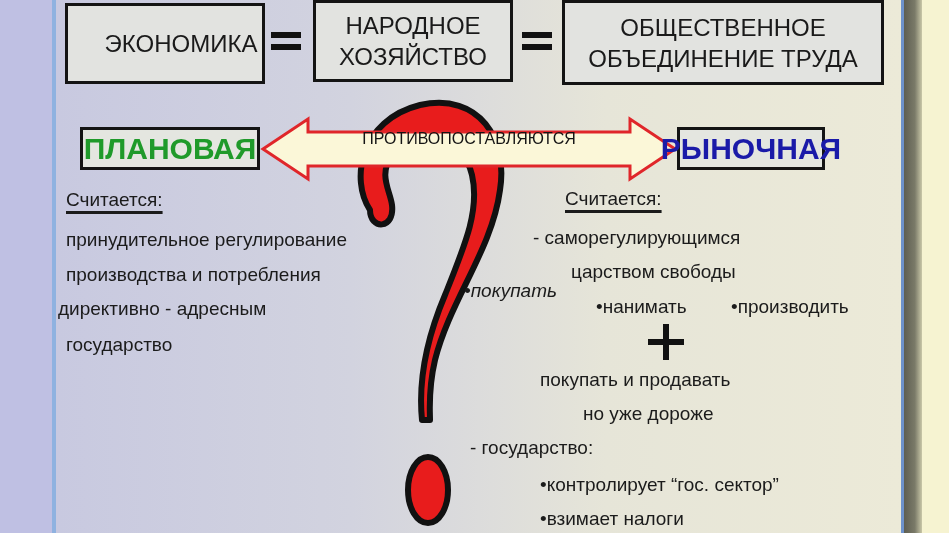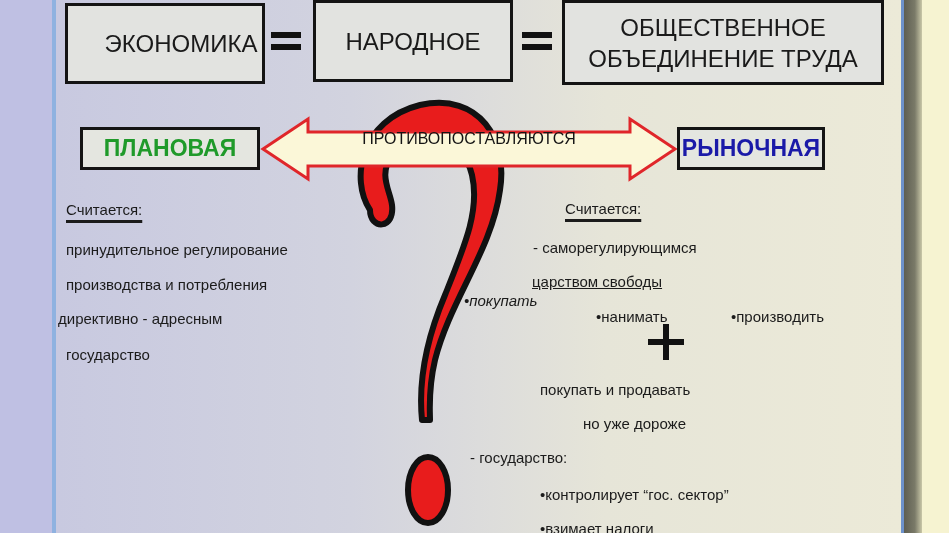--- a/index.html
+++ b/index.html
@@ -23,23 +23,23 @@
     .box {
       position:absolute; border:3px solid #141414; background:#e2e3e0;
       box-sizing:border-box; display:flex; align-items:center; justify-content:center;
       text-align:center; color:#1a1a1a; font-size:24px; line-height:31px;
     }
     .eq { position:absolute; width:30px; height:22px; }
     .eq::before, .eq::after { content:""; position:absolute; left:0; width:30px; height:6px; background:#111; }
     .eq::before { top:2px; } .eq::after { top:14px; }
 
     .tag { position:absolute; border:3px solid #141414; background:#e4e6e0; box-sizing:border-box;
-      display:flex; align-items:center; justify-content:center; font-weight:bold; font-size:23px; }
+      display:flex; align-items:center; justify-content:center; font-weight:bold; font-size:30px; }
 
-    .txt { position:absolute; color:#1b1b1b; font-size:15px; white-space:nowrap;margin-top:12px; }
+    .txt { position:absolute; color:#1b1b1b; font-size:19px; white-space:nowrap; }
     .underline { text-decoration:underline; text-decoration-thickness:3px; text-underline-offset:5px; }
 
     .arrow-label { position:absolute; left:287px; top:130px; width:364px; text-align:center;
       font-size:16px; color:#141414; white-space:nowrap; }
     .plus { position:absolute; left:648px; top:324px; width:36px; height:36px; }
     .plus::before { content:""; position:absolute; left:15px; top:0; width:6px; height:36px; background:#111; }
     .plus::after { content:""; position:absolute; left:0; top:15px; width:36px; height:6px; background:#111; }
   </style>
 </head>
 <body>
@@ -63,20 +63,21 @@
            C 65 150, 40 150, 40 130 Z" fill="#e81c1c" stroke="#111" stroke-width="6" stroke-linejoin="round"></path>
   <ellipse cx="98" cy="410" rx="20" ry="33" fill="#e81c1c" stroke="#111" stroke-width="6"></ellipse>
 </svg>
 
 <div class="box" style="left:65px;top:3px;width:200px;height:81px;padding-left:32px;">
   <span>ЭКОНОМИКА</span>
 </div>
 <div class="eq" style="left:271px;top:30px;"></div>
 <div class="box" style="left:313px;top:0px;width:200px;height:82px;flex-direction:column;">
   <span>НАРОДНОЕ</span>
+  <span>ХОЗЯЙСТВО</span>
 </div>
 <div class="eq" style="left:522px;top:30px;"></div>
 <div class="box" style="left:562px;top:0px;width:322px;height:85px;flex-direction:column;text-align:right;">
   <span>ОБЩЕСТВЕННОЕ</span>
   <span>ОБЪЕДИНЕНИЕ ТРУДА</span>
 </div>
 
 <div class="tag" style="left:80px;top:127px;width:180px;height:43px;color:#1f9a2a;">
   <span>ПЛАНОВАЯ</span>
 </div>
@@ -91,21 +92,21 @@
 </div>
 
 <div class="txt underline" style="left:66px;top:189px;">Считается:</div>
 <div class="txt" style="left:66px;top:229px;">принудительное регулирование</div>
 <div class="txt" style="left:66px;top:264px;">производства и потребления</div>
 <div class="txt" style="left:58px;top:298px;">директивно - адресным</div>
 <div class="txt" style="left:66px;top:334px;">государство</div>
 
 <div class="txt underline" style="left:565px;top:188px;">Считается:</div>
 <div class="txt" style="left:533px;top:227px;">- саморегулирующимся</div>
-<div class="txt" style="left:532px;top:261px;text-decoration:underline;">царством свободы</div>
+<div class="txt" style="left:571px;top:261px;">царством свободы</div>
 <div class="txt" style="left:464px;top:280px;font-style:italic;">•покупать</div>
 <div class="txt" style="left:596px;top:296px;">•нанимать</div>
 <div class="txt" style="left:731px;top:296px;">•производить</div>
 <div class="plus"></div>
 <div class="txt" style="left:540px;top:369px;">покупать и продавать</div>
 <div class="txt" style="left:583px;top:403px;">но уже дороже</div>
 <div class="txt" style="left:470px;top:437px;">- государство:</div>
 <div class="txt" style="left:540px;top:474px;">•контролирует “гос. сектор”</div>
 <div class="txt" style="left:540px;top:508px;">•взимает налоги</div>
 

